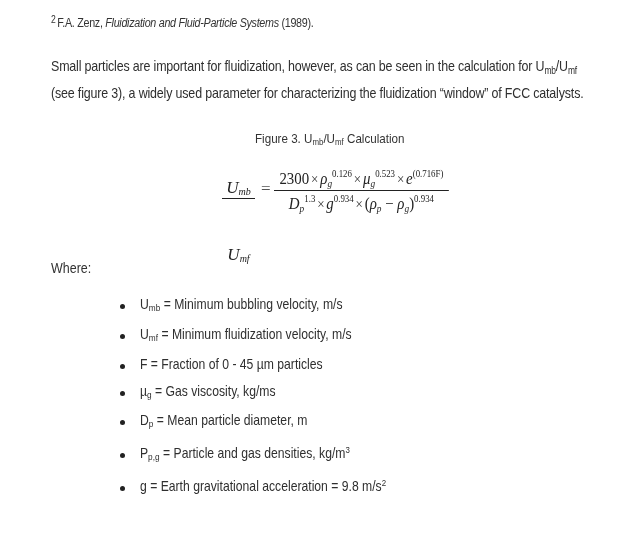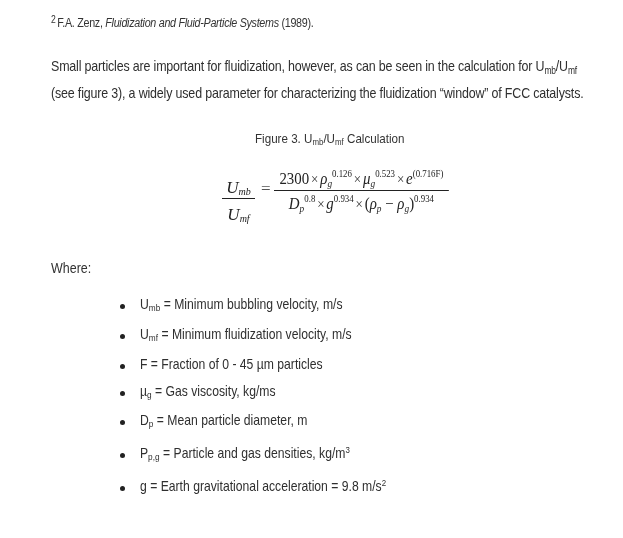--- a/index.html
+++ b/index.html
@@ -89,21 +89,21 @@
       height: 1.3px;
       background: #222;
     }
     .lhs {
       left: 0; top: 8px;
       width: 33px;
       font-size: 17px;
       font-style: italic;
     }
     .lhs .num { height: 22px; line-height: 24px; }
-    .lhs .den { height: 22px; line-height: 32px; }
+    .lhs .den { height: 22px; line-height: 24px; margin-top: 44px; }
     .lhs sub { font-size: 10px; vertical-align: -2px; font-style: italic; }
 
     .eq {
       position: absolute;
       left: 39px; top: 11px;
       font-size: 17px;
       color: #555;
     }
     .rhs {
       left: 52px; top: 0;
@@ -196,21 +196,21 @@
   <div class="formula">
     <div class="frac lhs">
       <span class="num"><span>U</span><sub>mb</sub></span>
       <span class="bar"></span>
       <span class="den"><span>U</span><sub>mf</sub></span>
     </div>
     <div class="eq">=</div>
     <div class="frac rhs">
       <span class="num"><span>2300</span><span class="x">×</span><i>ρ</i><sub>g</sub><sup>0.126</sup><span class="x">×</span><i>μ</i><sub>g</sub><sup>0.523</sup><span class="x">×</span><i>e</i><sup>(0.716F)</sup></span>
       <span class="bar"></span>
-      <span class="den"><i>D</i><sub>p</sub><sup>0.8</sup><span class="x">×</span><i>g</i><sup>0.934</sup><span class="x">×</span><span>(</span><i>ρ</i><sub>p</sub><span> − </span><i>ρ</i><sub>g</sub><span>)</span><sup>0.934</sup></span>
+      <span class="den"><i>D</i><sub>p</sub><sup>1.3</sup><span class="x">×</span><i>g</i><sup>0.934</sup><span class="x">×</span><span>(</span><i>ρ</i><sub>p</sub><span> − </span><i>ρ</i><sub>g</sub><span>)</span><sup>0.934</sup></span>
     </div>
   </div>
 
   <div class="where">Where:</div>
 
   <ul class="var-list">
     <li class="var" style="top:0px">
       <span class="bullet"></span>
       <span class="text"><span>U</span><sub>mb</sub><span> = Minimum bubbling velocity, m/s</span></span>
     </li>

